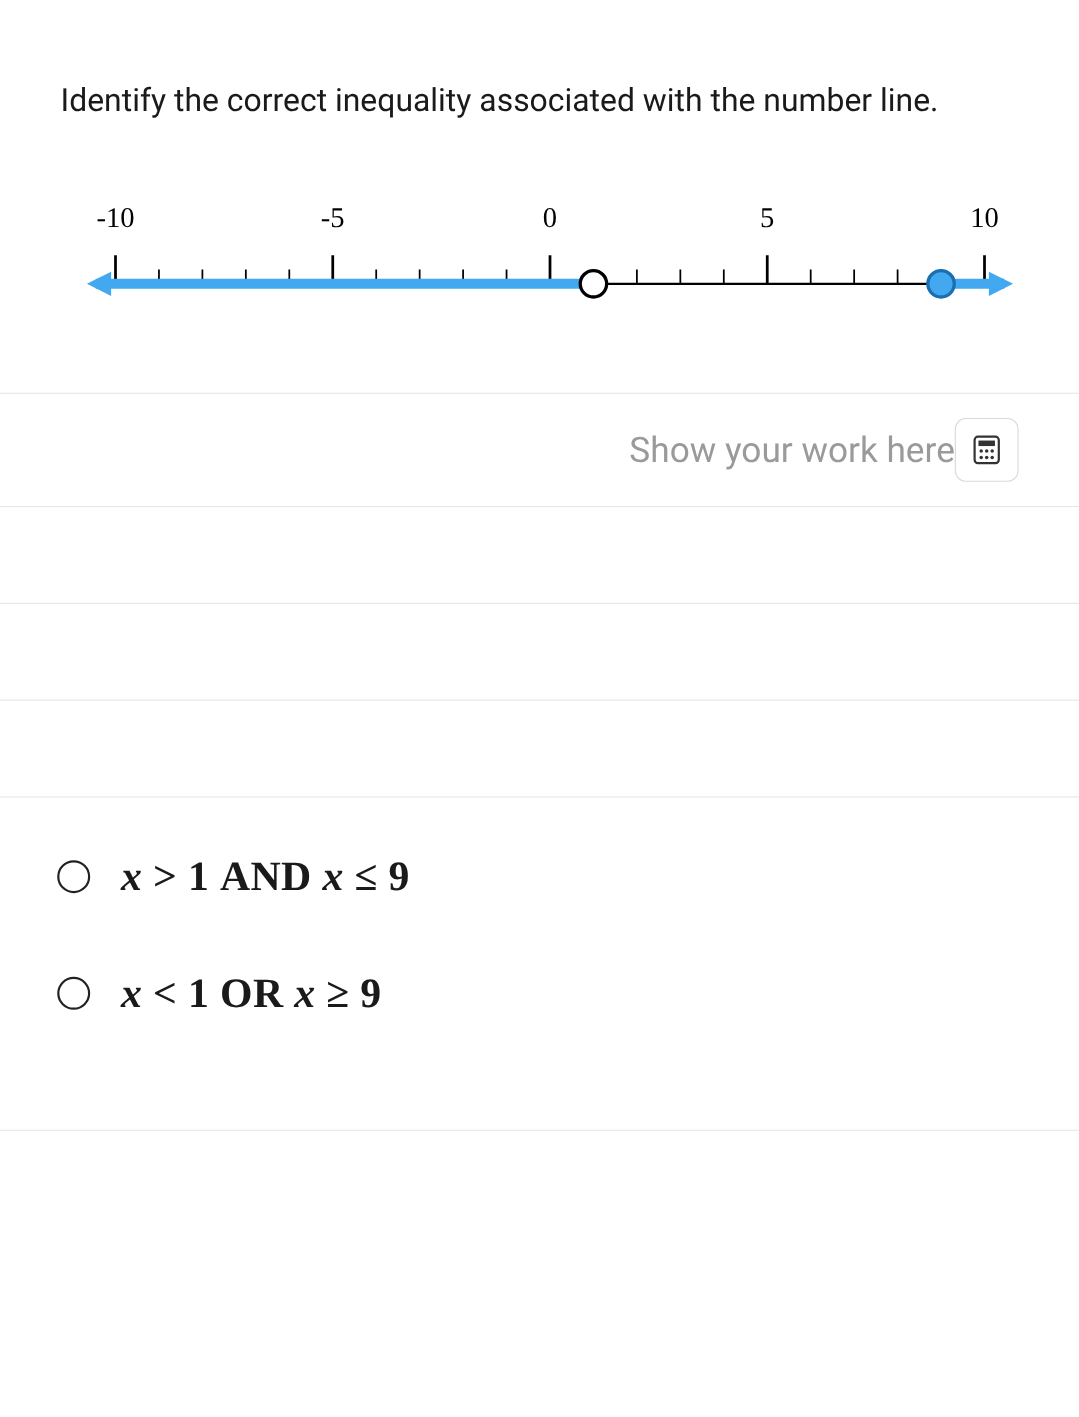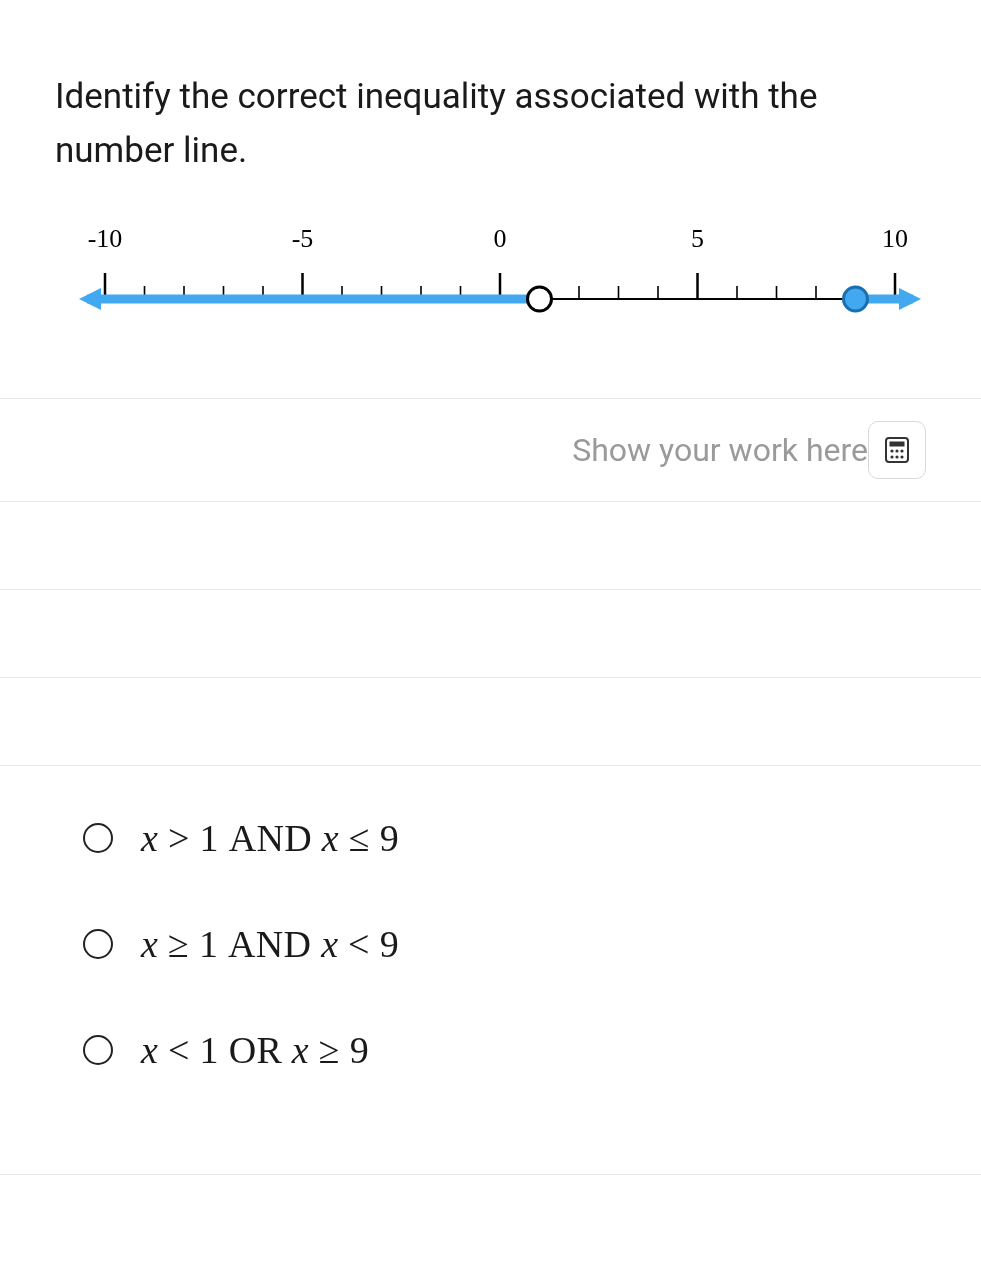--- a/index.html
+++ b/index.html
@@ -9,24 +9,24 @@
     width: 981px;
     height: 1288px;
     font-family: -apple-system, BlinkMacSystemFont, "Segoe UI", Roboto, sans-serif;
     background: #fff;
     color: #1a1a1a;
   }
   .question-area {
     padding: 70px 55px 30px 55px;
   }
   .question-text {
-    font-size: 35px;
+    font-size: 29px;
     line-height: 1.55;
     color: #1a1a1a;
-    margin-bottom: 40px;
+    margin-bottom: 63px;
   }
   .number-line-wrap {
     padding: 0 10px 30px 10px;
     text-decoration: underline;
   }
   .workbox {
     border-top: 1px solid #e6e6e6;
     border-bottom: 1px solid #e6e6e6;
     padding: 22px 55px;
     display: flex;
@@ -47,21 +47,22 @@
     align-items: center;
     justify-content: center;
     cursor: pointer;
   }
   .lines-area { }
   .lined-row {
     height: 88px;
     border-bottom: 1px solid #e6e6e6;
   }
   .options-area {
-    padding: 50px 55px 10px 83px;
+    padding: 50px 55px 10px 52px;
+    font-weight: bold;
   }
   .option {
     display: flex;
     align-items: center;
     margin-bottom: 62px;
     cursor: pointer;
   }
   .radio {
     width: 30px;
     height: 30px;
@@ -153,24 +154,18 @@
 <div class="options-area">
   <div class="option">
     <div class="radio"></div>
     <div class="option-label">
       <span class="var">x</span>&nbsp;<span>&gt;</span>&nbsp;<span>1</span>&nbsp;<span>AND</span>&nbsp;<span class="var">x</span>&nbsp;<span>≤</span>&nbsp;<span>9</span>
     </div>
   </div>
   <div class="option">
     <div class="radio"></div>
     <div class="option-label">
-      <span class="var">x</span>&nbsp;<span>≥</span>&nbsp;<span>1</span>&nbsp;<span>AND</span>&nbsp;<span class="var">x</span>&nbsp;<span>&lt;</span>&nbsp;<span>9</span>
-    </div>
-  </div>
-  <div class="option">
-    <div class="radio"></div>
-    <div class="option-label">
       <span class="var">x</span>&nbsp;<span>&lt;</span>&nbsp;<span>1</span>&nbsp;<span>OR</span>&nbsp;<span class="var">x</span>&nbsp;<span>≥</span>&nbsp;<span>9</span>
     </div>
   </div>
 </div>
 
 <div class="final-rule"></div>
 
 </body></html>

